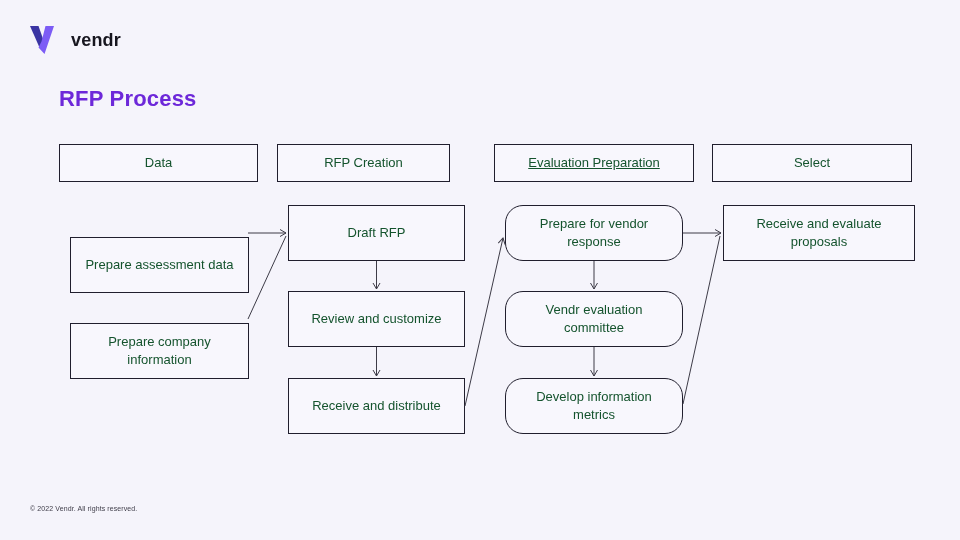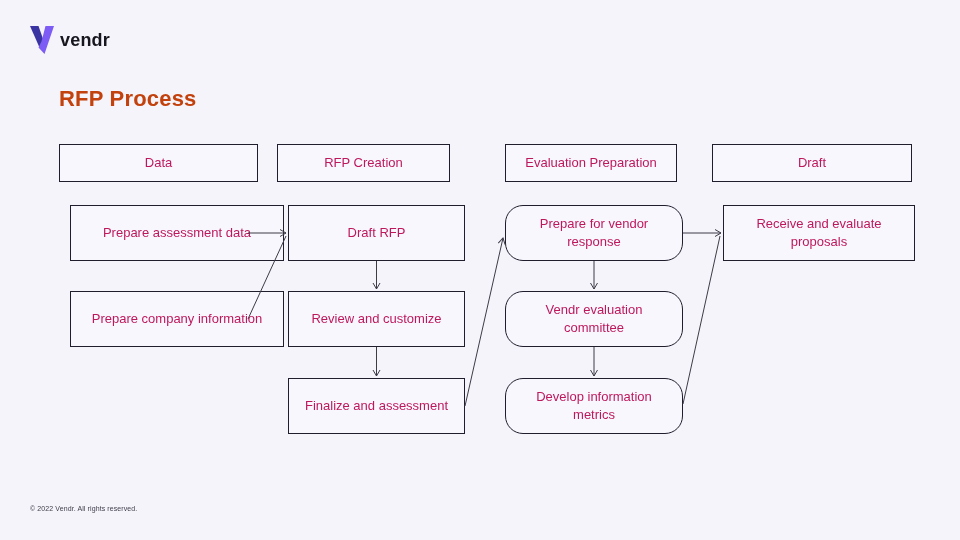--- a/index.html
+++ b/index.html
@@ -7,51 +7,51 @@
   body {
     font-family: "Liberation Sans", "DejaVu Sans", sans-serif;
     background: #f5f4fb;
     position: relative;
     overflow: hidden;
     color: #17161f;
   }
   .canvas { position: absolute; inset: 0; width: 960px; height: 540px; }
 
   
-  .logo { position: absolute; left: 30px; top: 26px; display: flex; align-items: center; gap: 6px; }
+  .logo { position: absolute; left: 30px; top: 26px; display: flex; align-items: center; gap: 17px; }
   .logo-mark { width: 24px; height: 28px; display: block; }
   .logo-text { font-size: 18px; font-weight: 700; letter-spacing: 0.2px; color: #17161f; }
 
   
   .page-title {
     position: absolute; left: 59px; top: 86px;
-    font-size: 22px; font-weight: 600; letter-spacing: 0.2px; color: #c2410c;
+    font-size: 22px; font-weight: 600; letter-spacing: 0.2px; color: #6d28d9;
   }
 
   
   .box {
     position: absolute;
     background: #f8f7fd;
     border: 1px solid #201e2d;
     display: flex; align-items: center; justify-content: center;
     text-align: center;
-    font-size: 13px; line-height: 1.35; color: #be185d;
+    font-size: 13px; line-height: 1.35; color: #14532d;
     padding: 4px 10px;
   }
   .header-box { height: 38px; top: 144px; }
   .flow-box  { height: 56px; }
 
   
   .h-col1 { left: 59px;  width: 199px; }
   .h-col2 { left: 277px; width: 173px; }
-  .h-col3 { left: 505px; width: 172px; }
+  .h-col3 { left: 494px; width: 200px; text-decoration: underline; }
   .h-col4 { left: 712px; width: 200px; }
 
   
-  .col1 { left: 70px;  width: 214px; }
+  .col1 { left: 70px;  width: 179px; margin-top: 32px; }
   .col2 { left: 288px; width: 177px; }
   .col3 { left: 505px; width: 178px; border-radius: 18px; }
   .col4 { left: 723px; width: 192px; }
 
   
   .row1 { top: 205px; }
   .row2 { top: 291px; }
   .row3 { top: 378px; }
 
   .arrows { position: absolute; inset: 0; pointer-events: none; }
@@ -73,28 +73,28 @@
       <polygon points="15.5,0 24,0 14.5,28 8.5,21.5 11.5,15.5" fill="#7c5cf5"></polygon>
     </svg>
     <span class="logo-text">vendr</span>
   </div>
 
   <div class="page-title">RFP Process</div>
 
   <div class="box header-box h-col1">Data</div>
   <div class="box header-box h-col2">RFP Creation</div>
   <div class="box header-box h-col3">Evaluation Preparation</div>
-  <div class="box header-box h-col4">Draft</div>
+  <div class="box header-box h-col4">Select</div>
 
   <div class="box flow-box col1 row1">Prepare assessment data</div>
   <div class="box flow-box col1 row2">Prepare company information</div>
 
   <div class="box flow-box col2 row1">Draft RFP</div>
   <div class="box flow-box col2 row2">Review and customize</div>
-  <div class="box flow-box col2 row3">Finalize and assessment</div>
+  <div class="box flow-box col2 row3">Receive and distribute</div>
 
   <div class="box flow-box col3 row1">Prepare for vendor response</div>
   <div class="box flow-box col3 row2">Vendr evaluation committee</div>
   <div class="box flow-box col3 row3">Develop information metrics</div>
 
   <div class="box flow-box col4 row1">Receive and evaluate proposals</div>
 
   <svg class="arrows" viewBox="0 0 960 540" width="960" height="540" aria-hidden="true">
     <defs>
       <marker id="ah" markerWidth="10" markerHeight="10" refX="7" refY="4.5" orient="auto" markerUnits="userSpaceOnUse">

